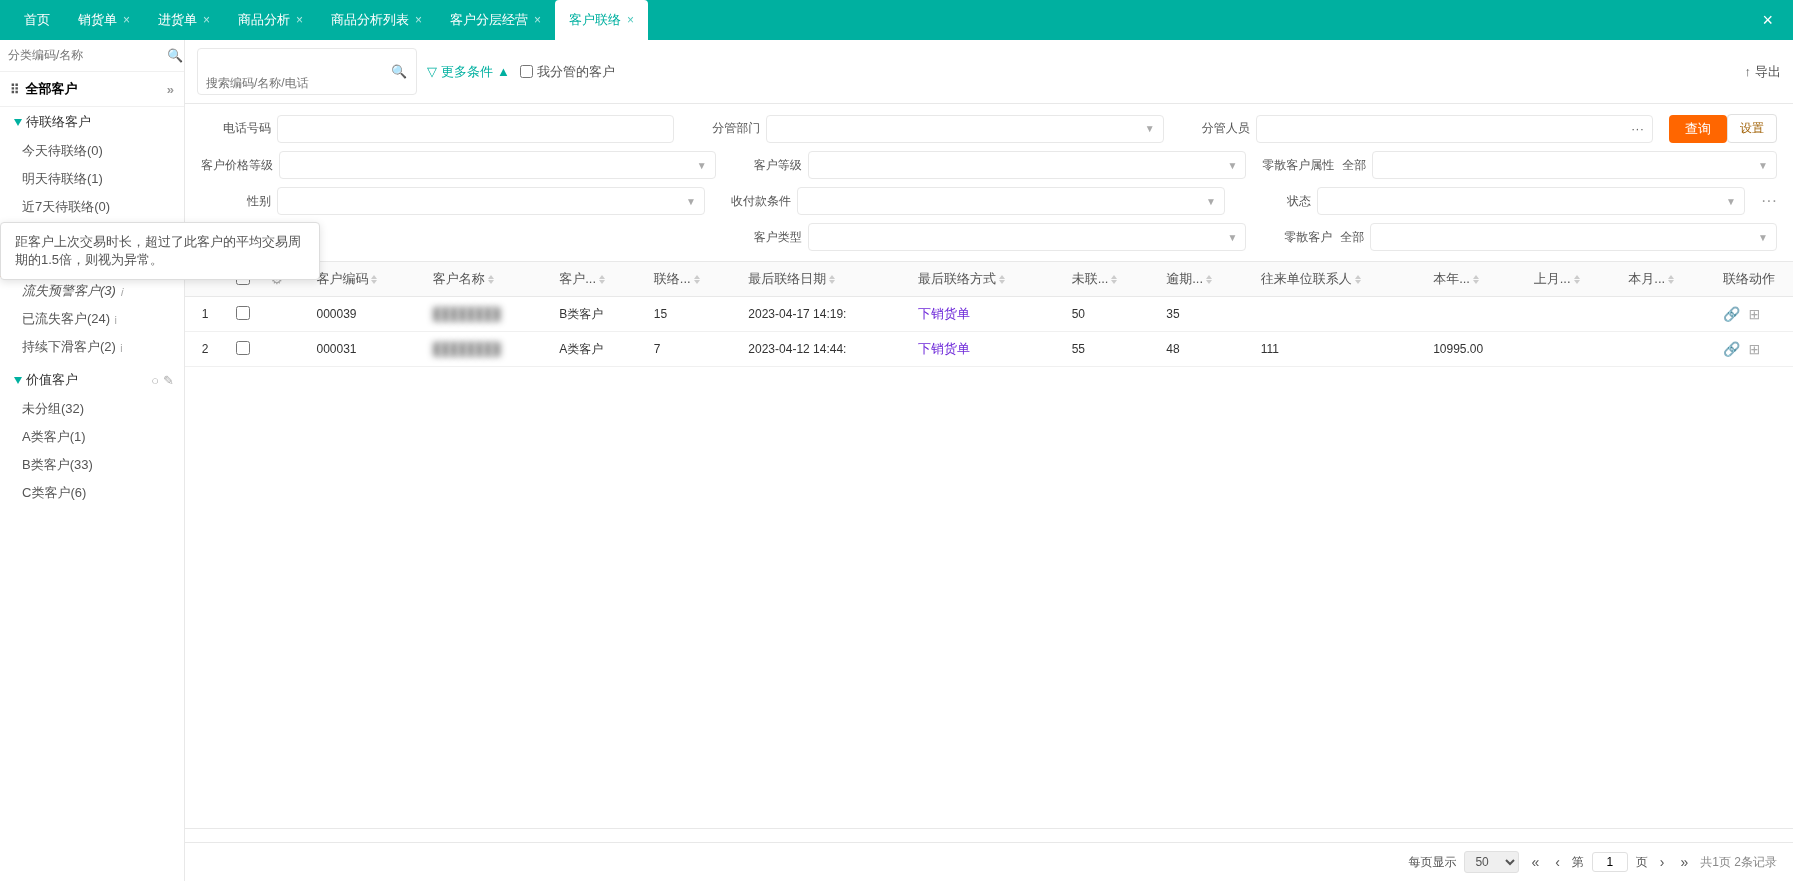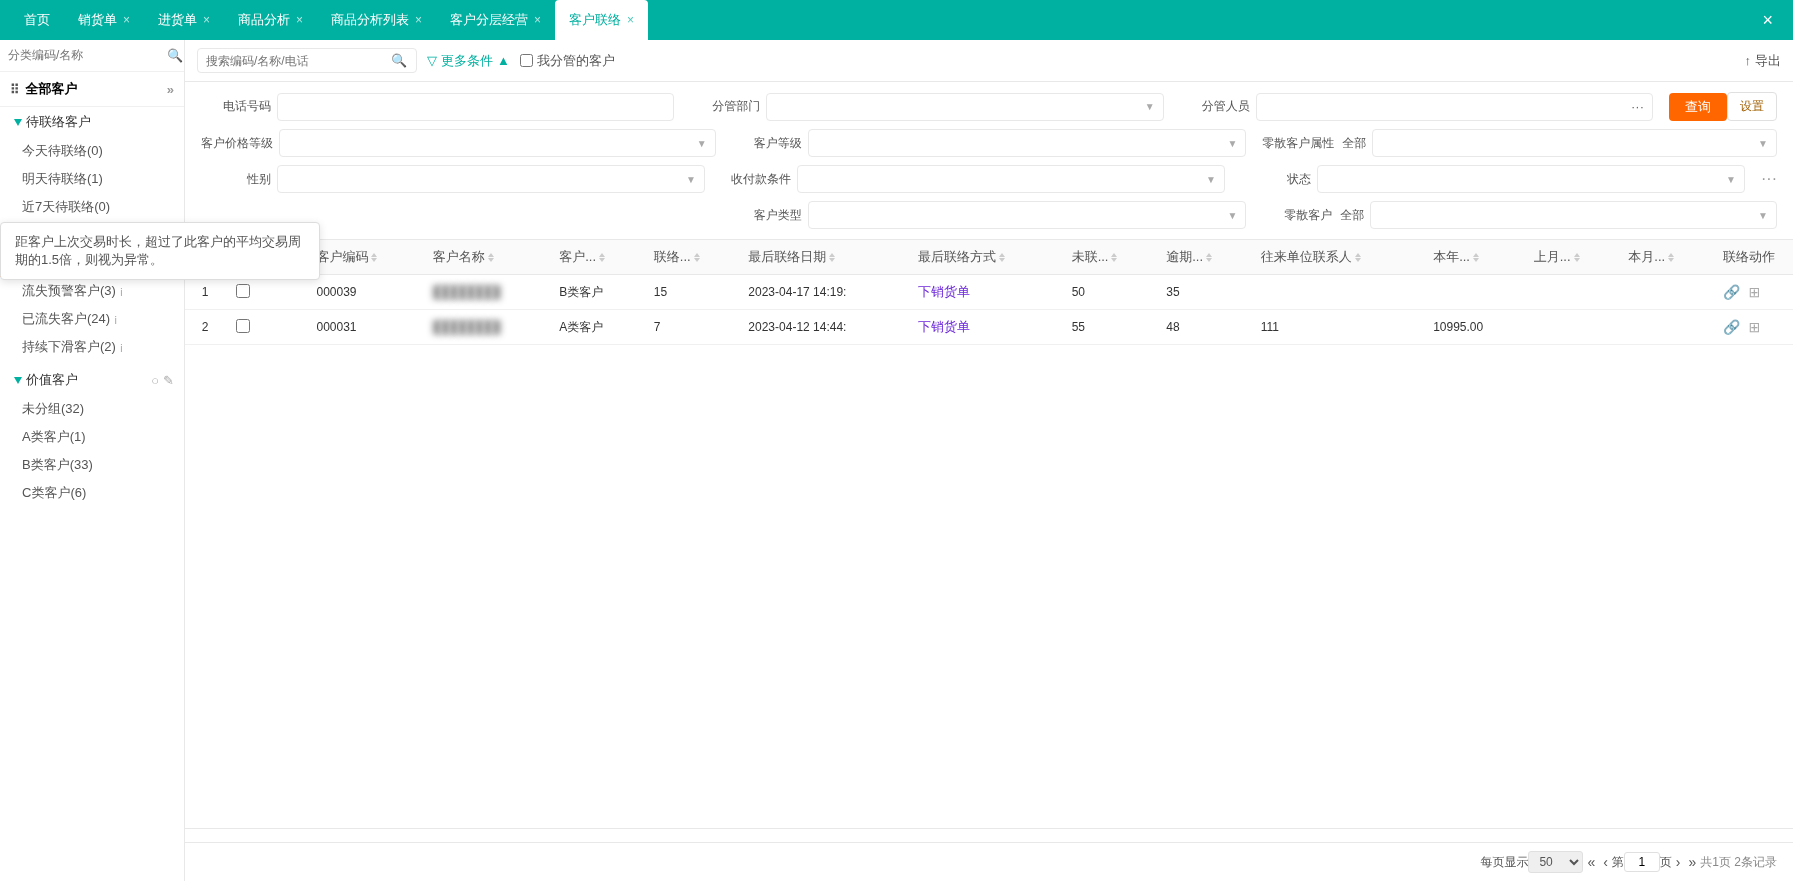--- a/index.html
+++ b/index.html
@@ -60,21 +60,21 @@
 
     
     .filter-bar {
       background: #fff; padding: 8px 12px; border-bottom: 1px solid #e8e8e8;
       display: flex; align-items: center; gap: 10px; flex-wrap: wrap;
     }
     .search-box {
       display: flex; align-items: center; border: 1px solid #e8e8e8; border-radius: 4px;
       padding: 4px 8px; width: 220px; gap: 6px;
     }
-    .search-box input { border: none; outline: none; flex: 1; font-size: 12px; color: #666; }
+    .search-box input { border: none; outline: none; flex: 1; font-size: 12px; color: #666; margin-top: 23px; }
     .filter-more { display: flex; align-items: center; gap: 4px; color: #00b0a0; cursor: pointer; font-size: 12px; }
     .my-customer { display: flex; align-items: center; gap: 4px; font-size: 12px; color: #555; cursor: pointer; }
     .export-btn {
       margin-left: auto; display: flex; align-items: center; gap: 4px; color: #555; cursor: pointer; font-size: 12px;
     }
 
     
     .advanced-filter {
       background: #fff; padding: 10px 16px; border-bottom: 1px solid #e8e8e8;
     }
@@ -118,21 +118,21 @@
     .col-actions { width: 80px; }
     .action-icons { display: flex; gap: 8px; align-items: center; }
     .action-icon { color: #aaa; cursor: pointer; font-size: 14px; }
     .link-text { color: #6d28d9; cursor: pointer; }
     .blurred { color: transparent; text-shadow: 0 0 6px #999; user-select: none; font-size: 12px; }
     .checkbox { width: 14px; height: 14px; cursor: pointer; }
 
     
     .pagination {
       background: #fff; border-top: 1px solid #e8e8e8; padding: 8px 16px;
-      display: flex; align-items: center; justify-content: flex-end; 
+      display: flex; align-items: center; justify-content: flex-end; gap: 8px;
     }
     .page-info { font-size: 12px; color: #555; }
     .page-size-select {
       border: 1px solid #e0e0e0; border-radius: 3px; padding: 2px 6px; font-size: 12px; color: #555;
     }
     .page-btn { color: #555; cursor: pointer; font-size: 14px; padding: 2px 4px; }
     .page-input { width: 36px; border: 1px solid #e0e0e0; border-radius: 3px; text-align: center; padding: 2px 4px; font-size: 12px; }
     .total-text { font-size: 12px; color: #888; }
 
     
@@ -216,21 +216,21 @@
       </div>
       <div class="sidebar-item">
         <span>逾期未联络(30)</span>
       </div>
     </div>
 
     <div class="sidebar-item active" style="display:flex;align-items:center;gap:4px;">
       <span>回购异常客户(2)</span>
       <span style="color:#aaa;font-size:11px;">ℹ</span>
     </div>
-    <div class="sidebar-item" style="display:flex;align-items:center;gap:4px;">
+    <div class="sidebar-item" style="display:flex;align-items:center;gap:4px;font-style:italic;">
       <span>流失预警客户(3)</span>
       <span style="color:#aaa;font-size:11px;">ℹ</span>
     </div>
     <div class="sidebar-item" style="display:flex;align-items:center;gap:4px;">
       <span>已流失客户(24)</span>
       <span style="color:#aaa;font-size:11px;">ℹ</span>
     </div>
     <div class="sidebar-item" style="display:flex;align-items:center;gap:4px;">
       <span>持续下滑客户(2)</span>
       <span style="color:#aaa;font-size:11px;">ℹ</span>

